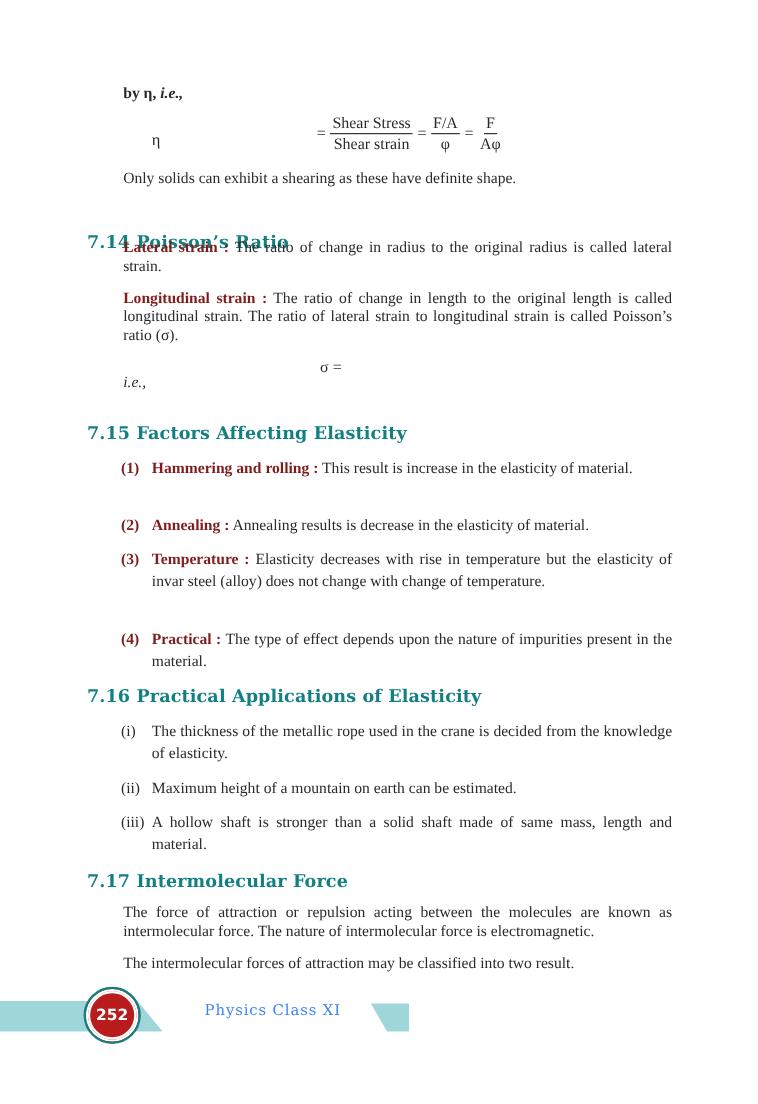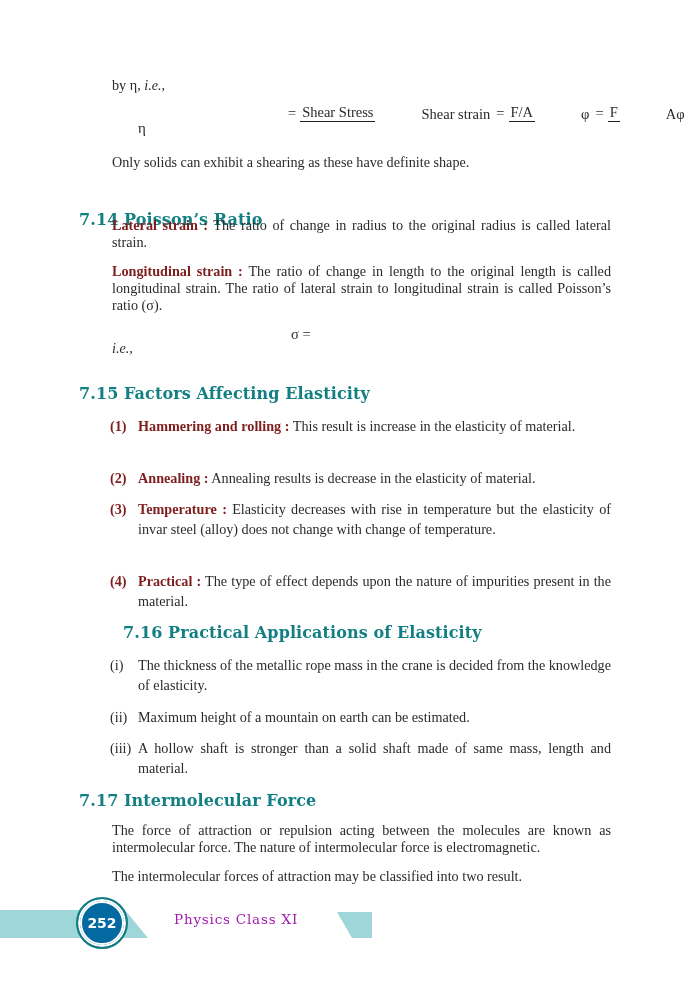--- a/index.html
+++ b/index.html
@@ -8,53 +8,53 @@
     font-family: "Liberation Serif", "DejaVu Serif", serif; color: #2a2a2a;
   }
   .p { position: absolute; font-size: 14.2px; line-height: 17px; margin: 0; text-align: justify; }
   .b { font-weight: bold; color: #7f1d1d; }
   .i { font-style: italic; }
   .h {
     position: absolute; left: 79px; margin: 0;
     font-family: "DejaVu Serif", "Liberation Serif", serif; font-weight: bold;
     font-size: 16px; color: #127f83; letter-spacing: 0.1px;
   }
-  .frac { display: inline-flex; flex-direction: row; align-items: center; vertical-align: middle; gap: 44px; }
+  .frac { display: inline-flex; flex-direction: column; align-items: center; vertical-align: middle; }
   .frac .num { border-bottom: 1px solid #222; padding: 0 2px 1px; line-height: 16px; }
   .frac .den { padding: 1px 2px 0; line-height: 16px; }
   .eq { position: absolute; font-size: 14.5px; display: flex; align-items: center; gap: 4px; }
   .item { position: absolute; left: 110px; width: 501px; font-size: 14.2px; line-height: 20px; }
   .item .num-lbl { position: absolute; left: 0; top: 0; }
   .item .body { margin-left: 28px; display: block; text-align: justify; }
   .footer-band-left {
     position: absolute; left: 0; top: 910px; width: 148px; height: 28px; background: #9fd6da;
     clip-path: polygon(0 0, 125px 0, 148px 28px, 0 28px);
   }
   .footer-badge {
     position: absolute; left: 76px; top: 897px; width: 48px; height: 48px; border-radius: 50%;
-    background: #0369a1; box-shadow: 0 0 0 2px #ffffff inset; border: 2px solid #137e82;
+    background: #b91c1c; box-shadow: 0 0 0 2px #ffffff inset; border: 2px solid #137e82;
     display: flex; align-items: center; justify-content: center;
     color: #fff; font-family: "DejaVu Sans", sans-serif; font-weight: bold; font-size: 14px;
   }
   .footer-badge::after {
     content: ""; position: absolute; inset: 2px; border-radius: 50%; border: 2px solid #fff;
   }
   .footer-title {
-    position: absolute; left: 174px; top: 911px; font-size: 14.5px; letter-spacing: 0.8px; color: #a21caf;
+    position: absolute; left: 186px; top: 911px; font-size: 14.5px; letter-spacing: 0.8px; color: #3b82f6;
     font-family: "DejaVu Serif", serif; font-size: 13.5px;
   }
   .footer-band-right {
     position: absolute; left: 337px; top: 912px; width: 35px; height: 26px; background: #9fd6da;
     clip-path: polygon(0 0, 35px 0, 35px 26px, 15px 26px);
   }
 </style>
 </head>
 <body>
 
-<p class="p" style="left:112px; top:77px;">
+<p class="p" style="left:112px; top:77px;font-weight:bold;">
   <span>by η, </span><span class="i">i.e.,</span>
 </p>
 <span class="p" style="left:138px; top:120px; font-size:15px;">η</span>
 <div class="eq" style="left:288px; top:104px;">
   <span>=</span>
   <span class="frac">
     <span class="num">Shear Stress</span>
     <span class="den">Shear strain</span>
   </span>
   <span>=</span>
@@ -93,24 +93,24 @@
 </div>
 <div class="item" style="top:499px;">
   <span class="num-lbl b">(3)</span>
   <span class="body"><span class="b">Temperature :</span><span> Elasticity decreases with rise in temperature but the elasticity of invar steel (alloy) does not change with change of temperature.</span></span>
 </div>
 <div class="item" style="top:571px;">
   <span class="num-lbl b">(4)</span>
   <span class="body"><span class="b">Practical :</span><span> The type of effect depends upon the nature of impurities present in the material.</span></span>
 </div>
 
-<h2 class="h" style="top:623px;margin-left:44px;">7.16 Practical Applications of Elasticity</h2>
+<h2 class="h" style="top:623px;">7.16 Practical Applications of Elasticity</h2>
 <div class="item" style="top:655px;">
   <span class="num-lbl">(i)</span>
-  <span class="body">The thickness of the metallic rope mass in the crane is decided from the knowledge of elasticity.</span>
+  <span class="body">The thickness of the metallic rope used in the crane is decided from the knowledge of elasticity.</span>
 </div>
 <div class="item" style="top:707px;">
   <span class="num-lbl">(ii)</span>
   <span class="body">Maximum height of a mountain on earth can be estimated.</span>
 </div>
 <div class="item" style="top:738px;">
   <span class="num-lbl">(iii)</span>
   <span class="body">A hollow shaft is stronger than a solid shaft made of same mass, length and material.</span>
 </div>
 

